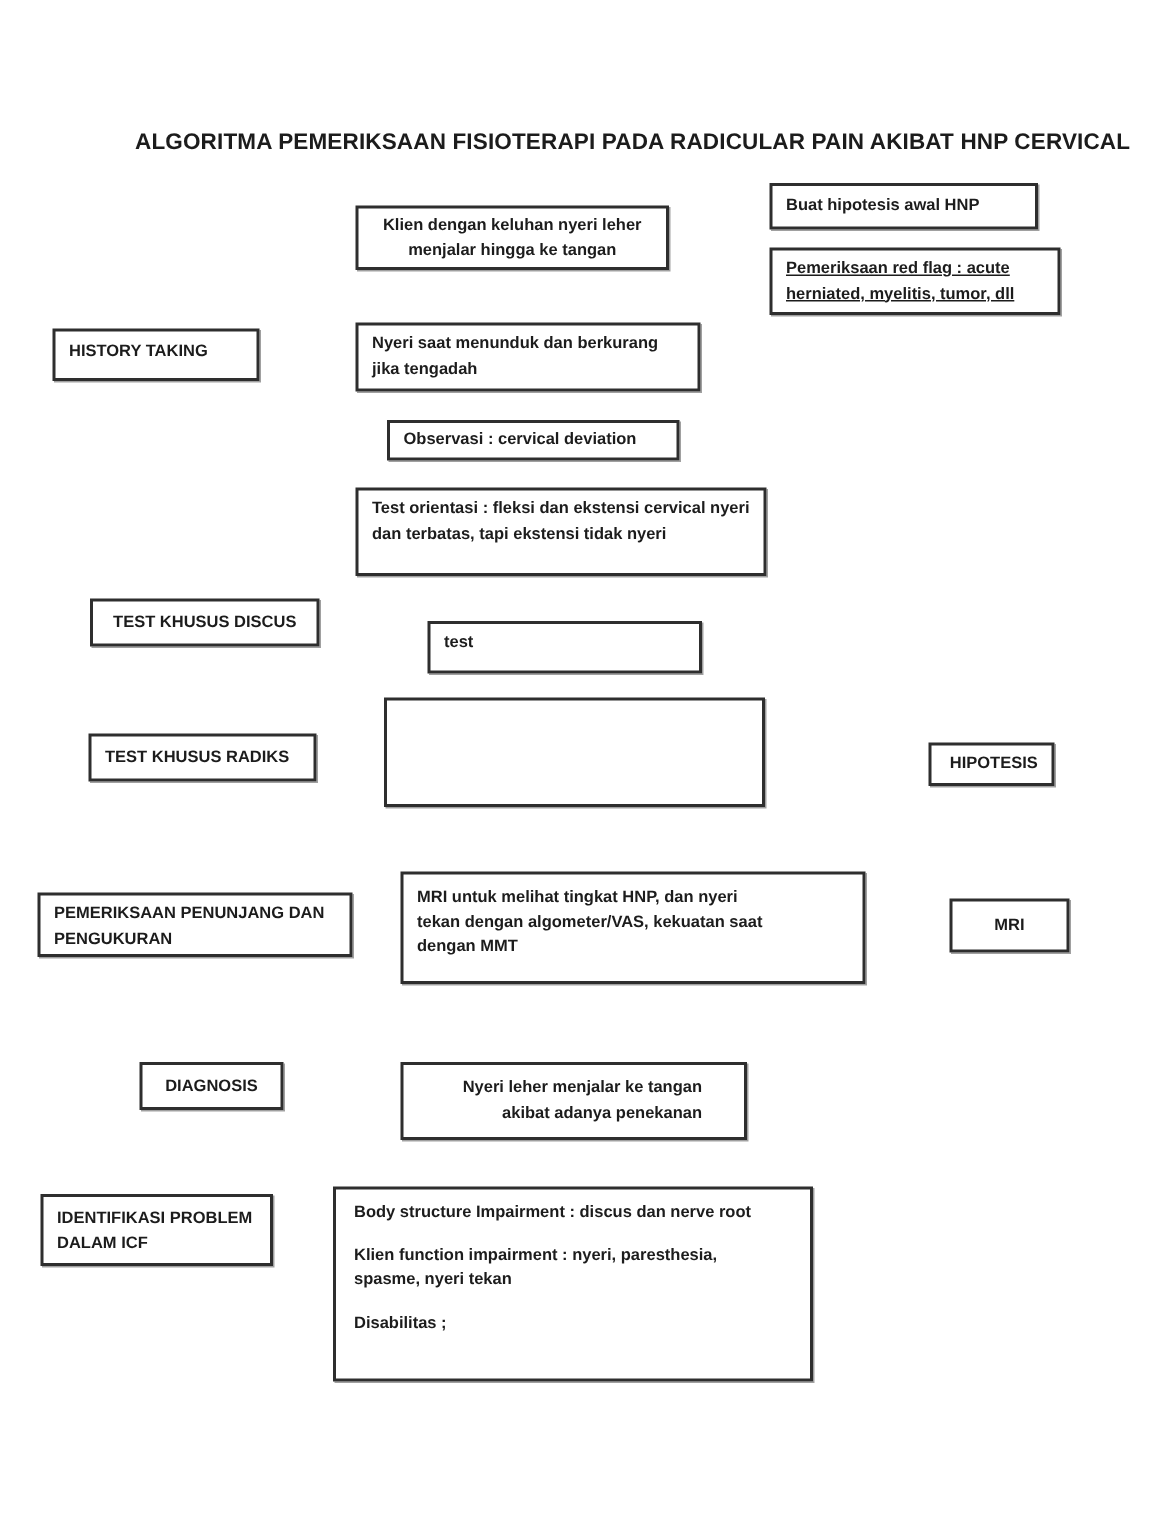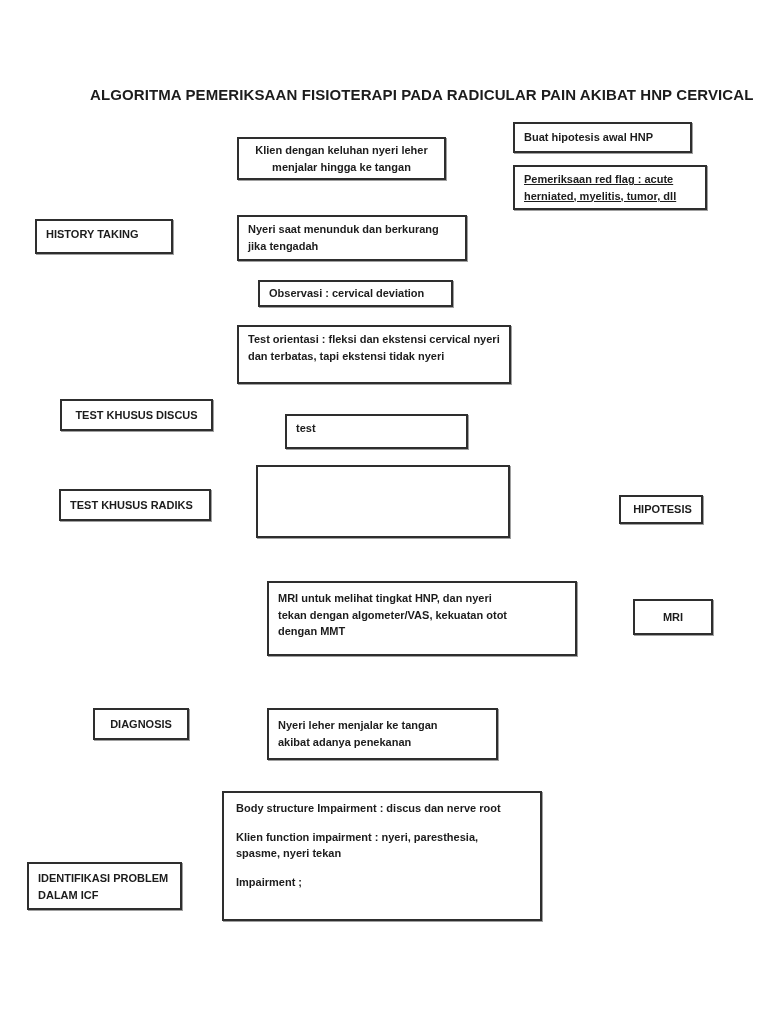--- a/index.html
+++ b/index.html
@@ -107,40 +107,43 @@
   </div>
 
   <div class="box top" style="left:256px; top:465px; width:254px; height:73px;">
     <span class="txt"></span>
   </div>
 
   <div class="box center" style="left:619px; top:495px; width:84px; height:29px;padding-left:12px;">
     <span class="txt">HIPOTESIS</span>
   </div>
 
+  <div class="box top" style="left:25px; top:595px; width:210px; height:43px;">
+    <span class="txt">PEMERIKSAAN PENUNJANG DAN PENGUKURAN</span>
+  </div>
 
   <div class="box top" style="left:267px; top:581px; width:310px; height:75px; padding-top:7px;">
-    <span class="txt" style="max-width:232px;">MRI untuk melihat tingkat HNP, dan nyeri tekan dengan algometer/VAS, kekuatan otot dengan MMT</span>
+    <span class="txt" style="max-width:232px;">MRI untuk melihat tingkat HNP, dan nyeri tekan dengan algometer/VAS, kekuatan saat dengan MMT</span>
   </div>
 
   <div class="box center" style="left:633px; top:599px; width:80px; height:36px;">
     <span class="txt">MRI</span>
   </div>
 
   <div class="box center" style="left:93px; top:708px; width:96px; height:32px;">
     <span class="txt">DIAGNOSIS</span>
   </div>
 
   <div class="box top" style="left:267px; top:708px; width:231px; height:52px; padding-top:7px;">
-    <span class="txt" style="max-width:190px;">Nyeri leher menjalar ke tangan akibat adanya penekanan</span>
+    <span class="txt" style="max-width:190px;text-align:right;">Nyeri leher menjalar ke tangan akibat adanya penekanan</span>
   </div>
 
-  <div class="box top" style="left:27px; top:862px; width:155px; height:48px; padding-top:6px;">
+  <div class="box top" style="left:27px; top:796px; width:155px; height:48px; padding-top:6px;">
     <span class="txt">IDENTIFIKASI PROBLEM DALAM ICF</span>
   </div>
 
   <div class="box icf" style="left:222px; top:791px; width:320px; height:130px;">
     <p>Body structure Impairment : discus dan nerve root</p>
     <p style="max-width:280px;">Klien function impairment : nyeri, paresthesia, spasme, nyeri tekan</p>
-    <p>Impairment ;</p>
+    <p>Disabilitas ;</p>
   </div>
 
 </div>
 
 </body></html>

